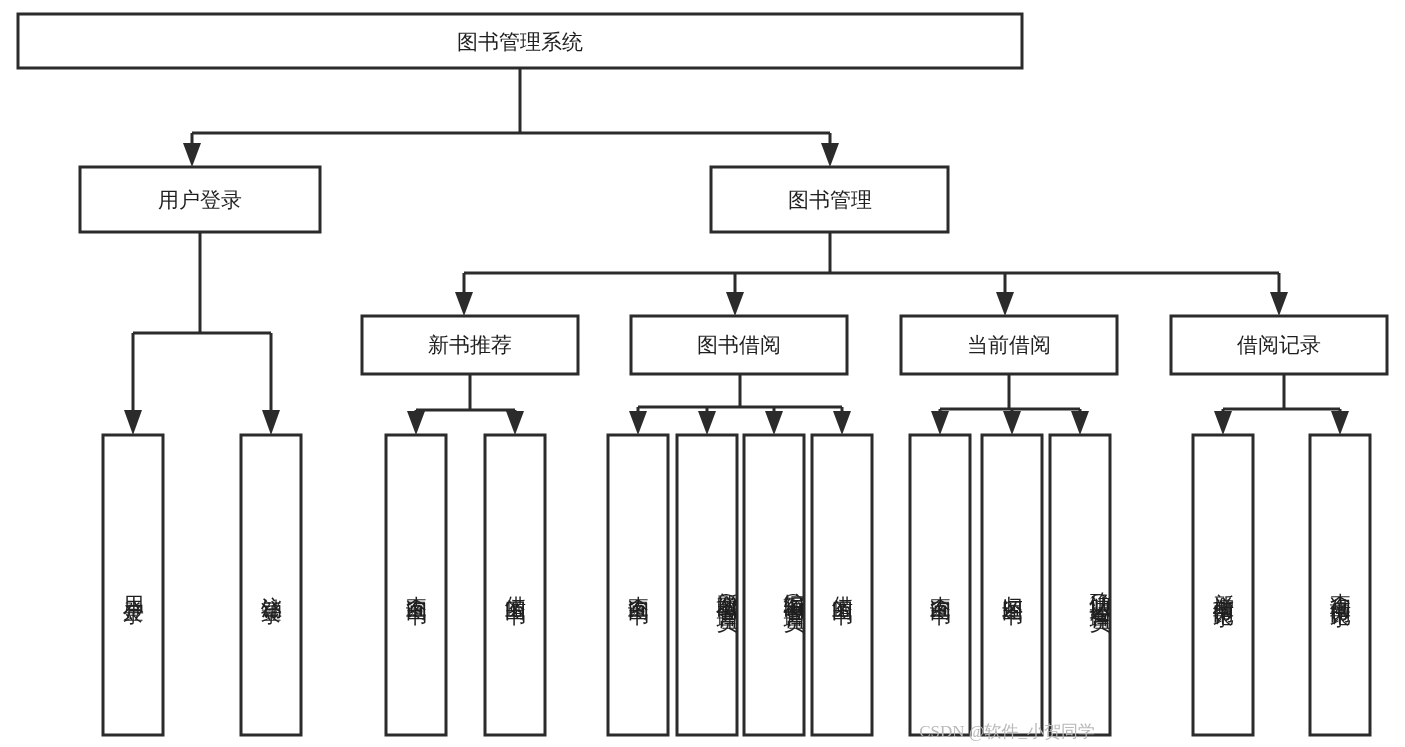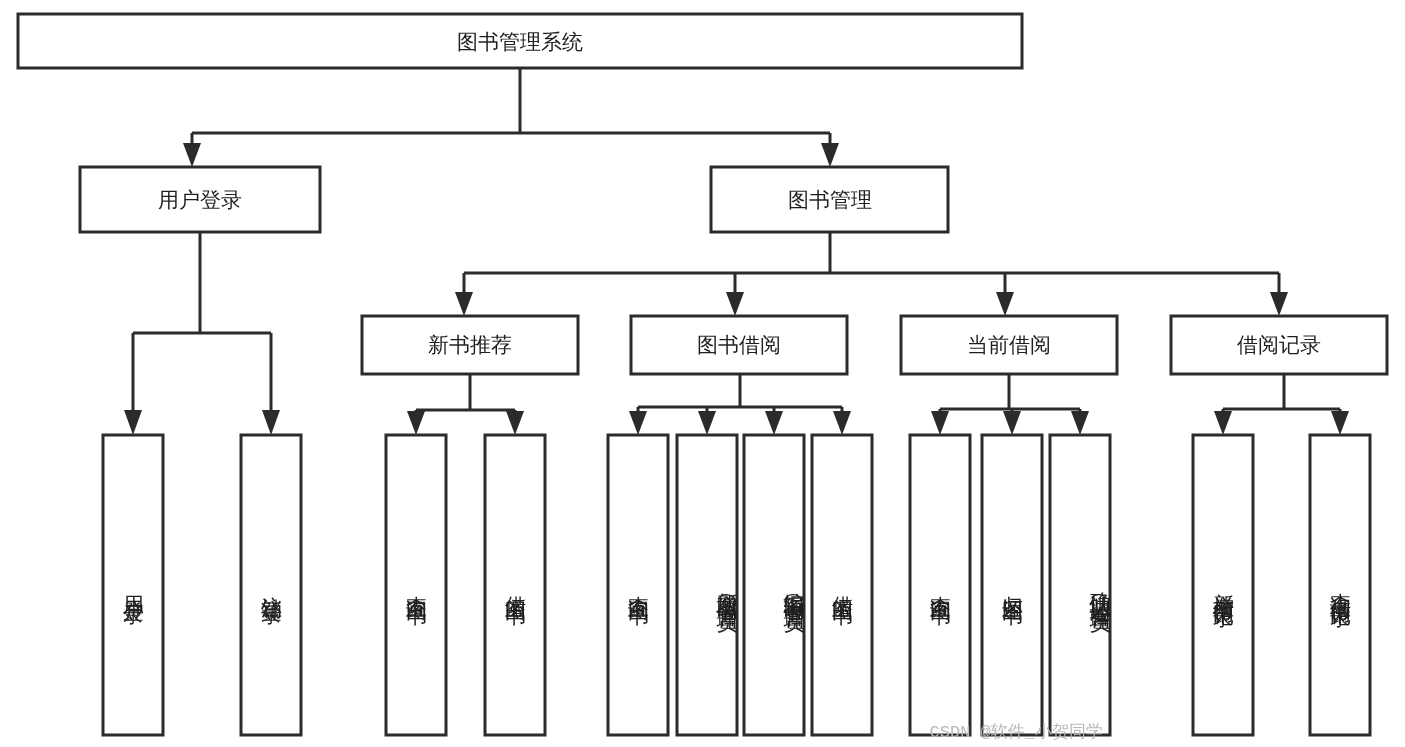--- a/index.html
+++ b/index.html
@@ -56,23 +56,23 @@
     font-family: "DejaVu Sans", "Liberation Sans", sans-serif;
     font-size: 21px;
     line-height: 1;
     letter-spacing: 3px;
     color: #1f1f1f;
     white-space: nowrap;
     pointer-events: none;
   }
   .watermark {
     position: absolute;
-    right: 8px;
+    right: 16px;
     bottom: 4px;
-    font-family: Liberation Mono, monospace;
+    font-family: Liberation Serif, serif;
     font-size: 17px;
     color: #b9b9b9;
     white-space: nowrap;
   }
 </style>
 </head>
 <body>
 
 <div id="diagram-root">
 

